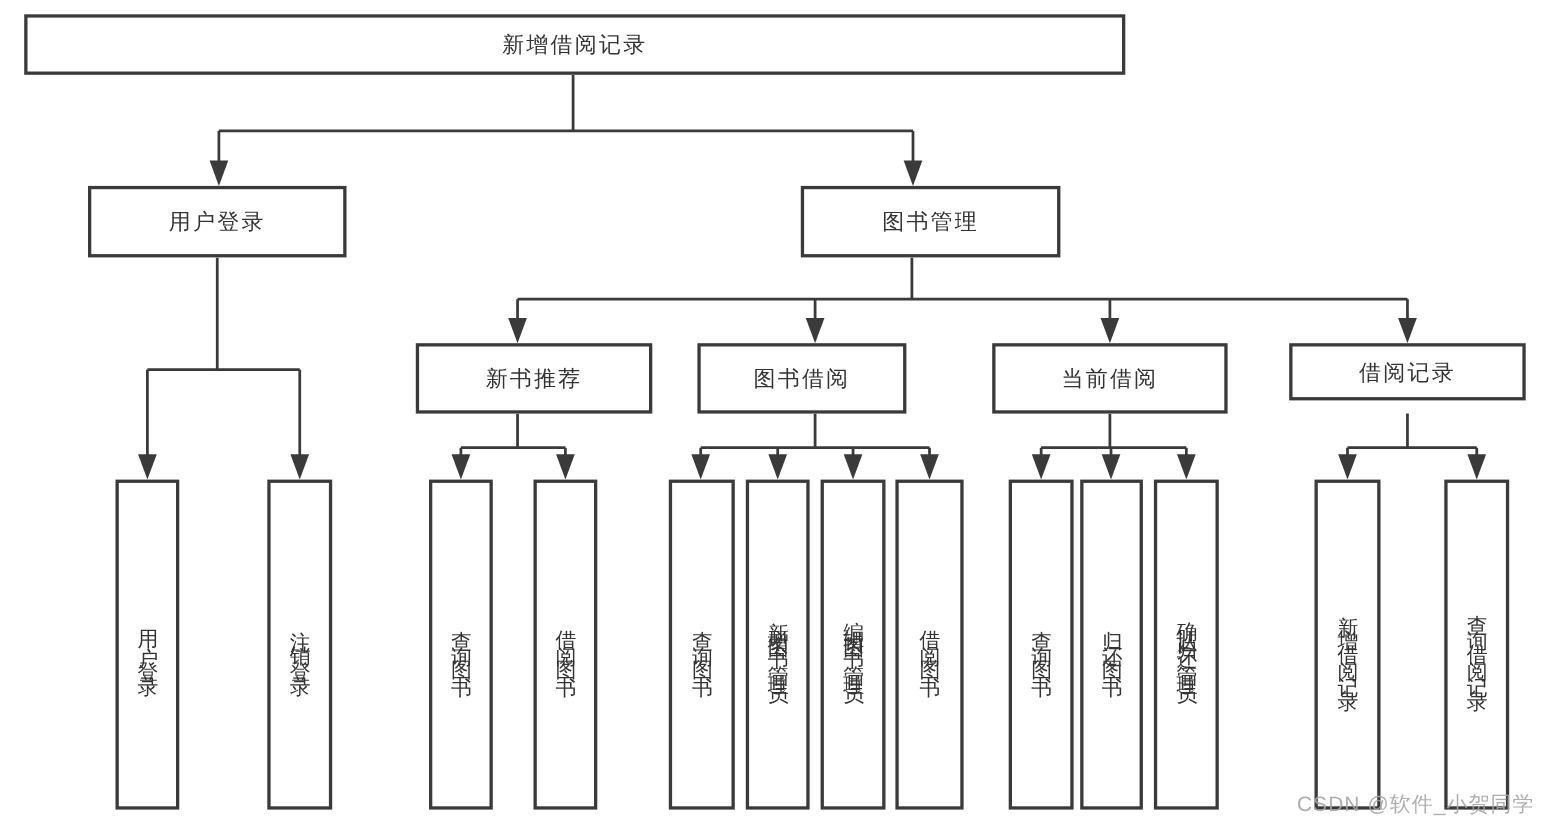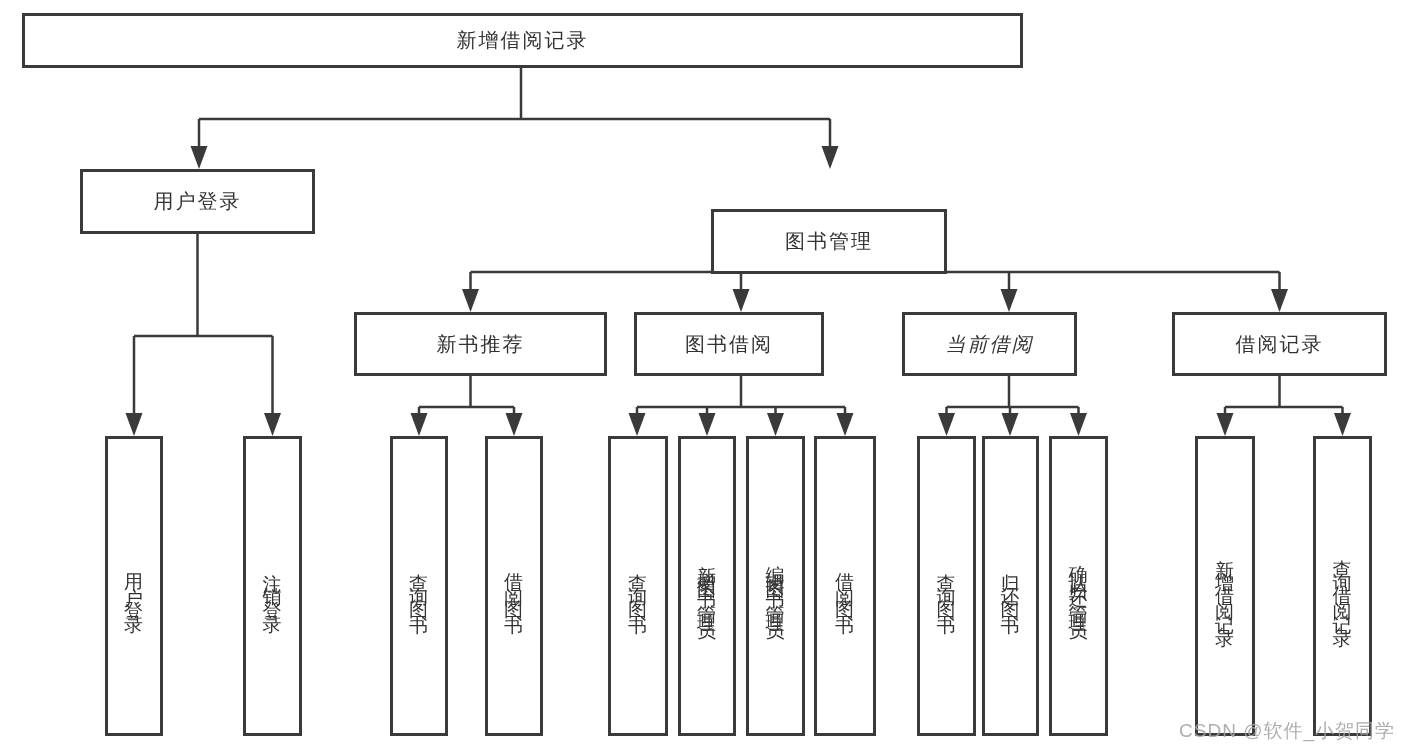--- a/index.html
+++ b/index.html
@@ -25,25 +25,25 @@
     writing-mode:vertical-rl;
     text-orientation:mixed;
     font-size:19px;
     line-height:1;
     letter-spacing:14px;
   }
   .leaf span.dense{letter-spacing:8px;}
   
   .n-root{left:22px;top:13px;width:1001px;height:55px;}
   .n-user{left:80px;top:169px;width:235px;height:65px;}
-  .n-book{left:711px;top:169px;width:236px;height:65px;margin-top:40px;}
-  .n-rec {left:354px;top:312px;width:253px;height:64px;}
+  .n-book{left:728px;top:169px;width:236px;height:65px;}
+  .n-rec {left:378px;top:312px;width:215px;height:64px;}
   .n-bor {left:634px;top:312px;width:190px;height:64px;}
-  .n-cur {left:902px;top:312px;width:175px;height:64px;font-style:italic;}
-  .n-log {left:1172px;top:312px;width:215px;height:64px;}
+  .n-cur {left:902px;top:312px;width:214px;height:64px;}
+  .n-log {left:1172px;top:312px;width:215px;height:52px;}
   .leaf{top:436px;height:300px;}
   .lf-1 {left:105px;width:58px;}
   .lf-2 {left:243px;width:59px;}
   .lf-3 {left:390px;width:58px;}
   .lf-4 {left:485px;width:58px;}
   .lf-5 {left:608px;width:60px;}
   .lf-6 {left:678px;width:58px;}
   .lf-7 {left:746px;width:59px;}
   .lf-8 {left:814px;width:62px;}
   .lf-9 {left:917px;width:59px;}

